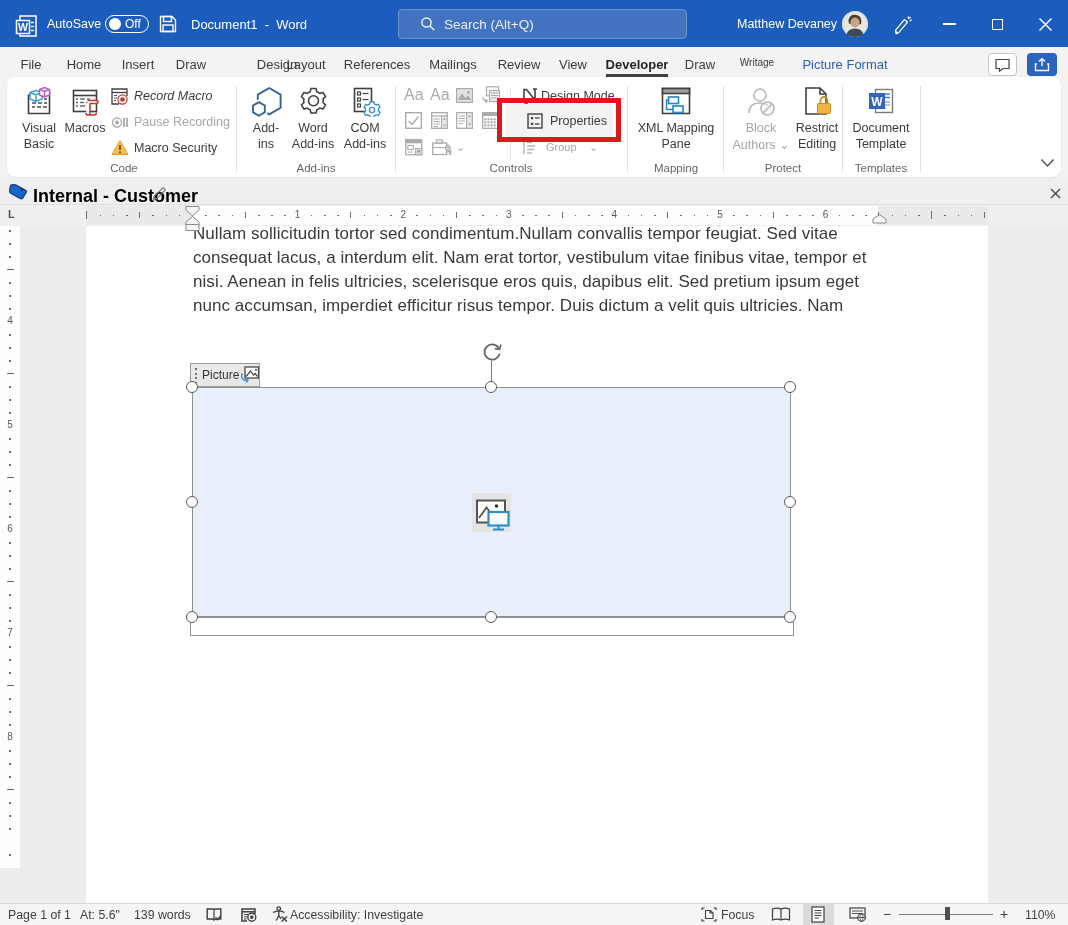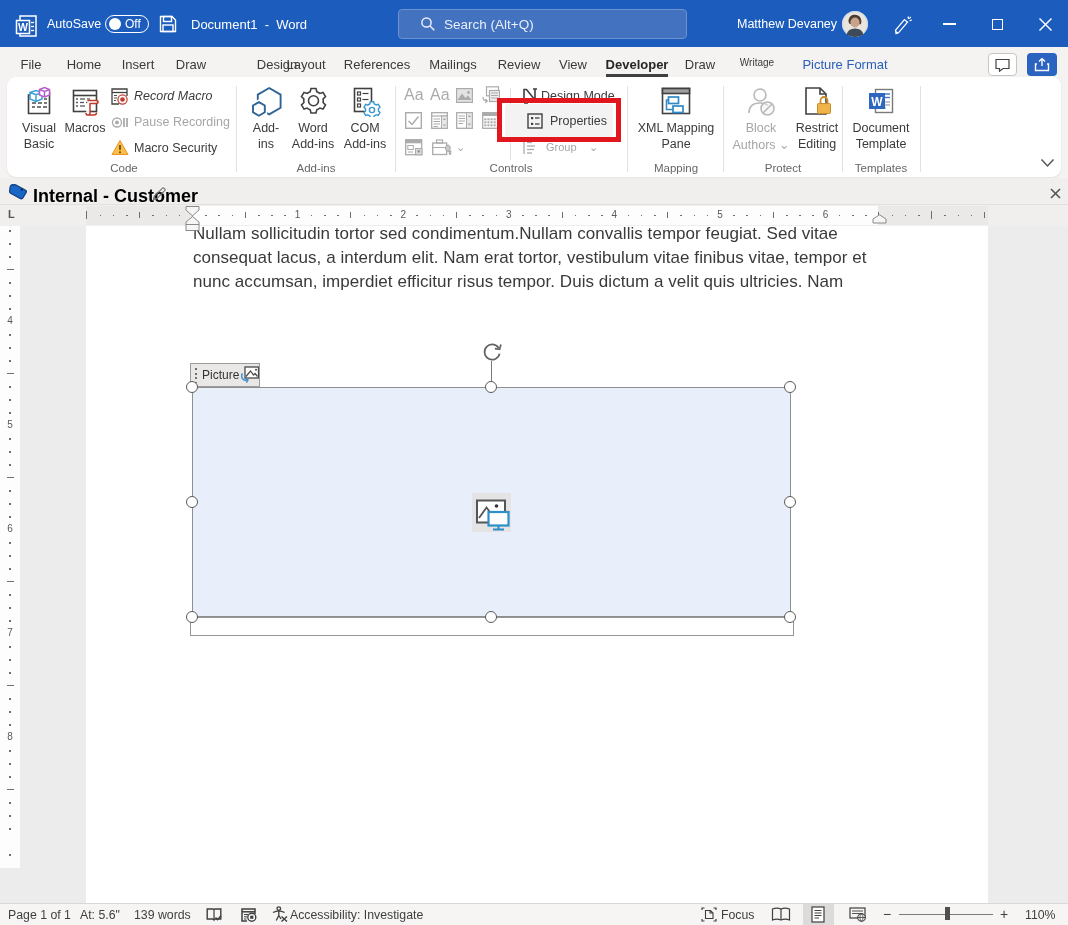--- a/index.html
+++ b/index.html
@@ -469,20 +469,21 @@
     <div class="abs" style="left:9.2px;top:537.0px;width:1.6px;height:1.6px;background:#6e6e6e;"></div>
     <div class="abs" style="left:9.2px;top:550.0px;width:1.6px;height:1.6px;background:#6e6e6e;"></div>
     <div class="abs" style="left:6.5px;top:563.0px;width:7px;height:1px;background:#6e6e6e;"></div>
     <div class="abs" style="left:9.2px;top:576.0px;width:1.6px;height:1.6px;background:#6e6e6e;"></div>
     <div class="abs" style="left:9.2px;top:589.0px;width:1.6px;height:1.6px;background:#6e6e6e;"></div>
     <div class="abs" style="left:9.2px;top:602.0px;width:1.6px;height:1.6px;background:#6e6e6e;"></div>
     <div class="abs" style="left:9.2px;top:628.0px;width:1.6px;height:1.6px;background:#6e6e6e;"></div>
 <div class="abs" style="left:193px;top:-4.5px;font-size:17px;line-height:24px;color:#3a3a3a;letter-spacing:0.05px;">
 <div style="white-space:nowrap;">Nullam sollicitudin tortor sed condimentum.Nullam convallis tempor feugiat. Sed vitae</div>
 <div style="white-space:nowrap;">consequat lacus, a interdum elit. Nam erat tortor, vestibulum vitae finibus vitae, tempor et</div>
+<div style="white-space:nowrap;">nisi. Aenean in felis ultricies, scelerisque eros quis, dapibus elit. Sed pretium ipsum eget</div>
 <div style="white-space:nowrap;">nunc accumsan, imperdiet efficitur risus tempor. Duis dictum a velit quis ultricies. Nam</div>
 </div>
 <div class="abs" style="left:491px;top:135px;width:1px;height:26px;background:#7a7a7a;"></div>
 <svg class="abs" style="left:481px;top:115px" width="22" height="22" viewBox="0 0 22 22">
 <path d="M17.6 7.0 A7.6 7.6 0 1 0 18.6 12.6" fill="none" stroke="#646464" stroke-width="1.7"></path>
 <path d="M13.8 7.6 L18.6 8.3 L19.9 3.5" fill="none" stroke="#646464" stroke-width="1.7"></path>
 </svg>
 <div class="abs" style="left:190px;top:137px;width:70px;height:24px;background:#e9e8e6;border:1px solid #9c9c9c;"></div>
 <div class="abs" style="left:194.5px;top:142px;width:2.6px;height:15px;background:repeating-linear-gradient(#6e6e6e 0 2.2px,transparent 2.2px 4.6px);"></div>
 <div class="abs" style="left:202px;top:142px;font-size:12px;color:#333;">Picture</div>

